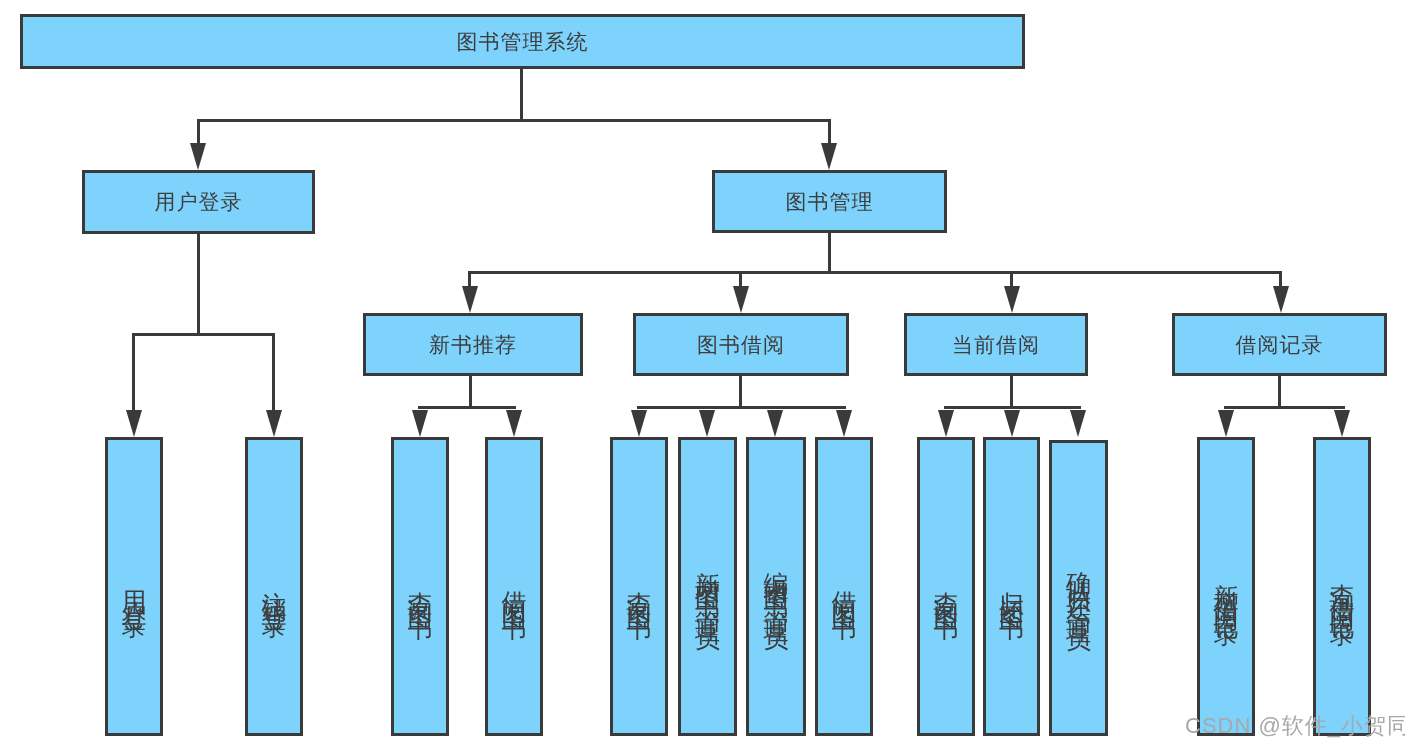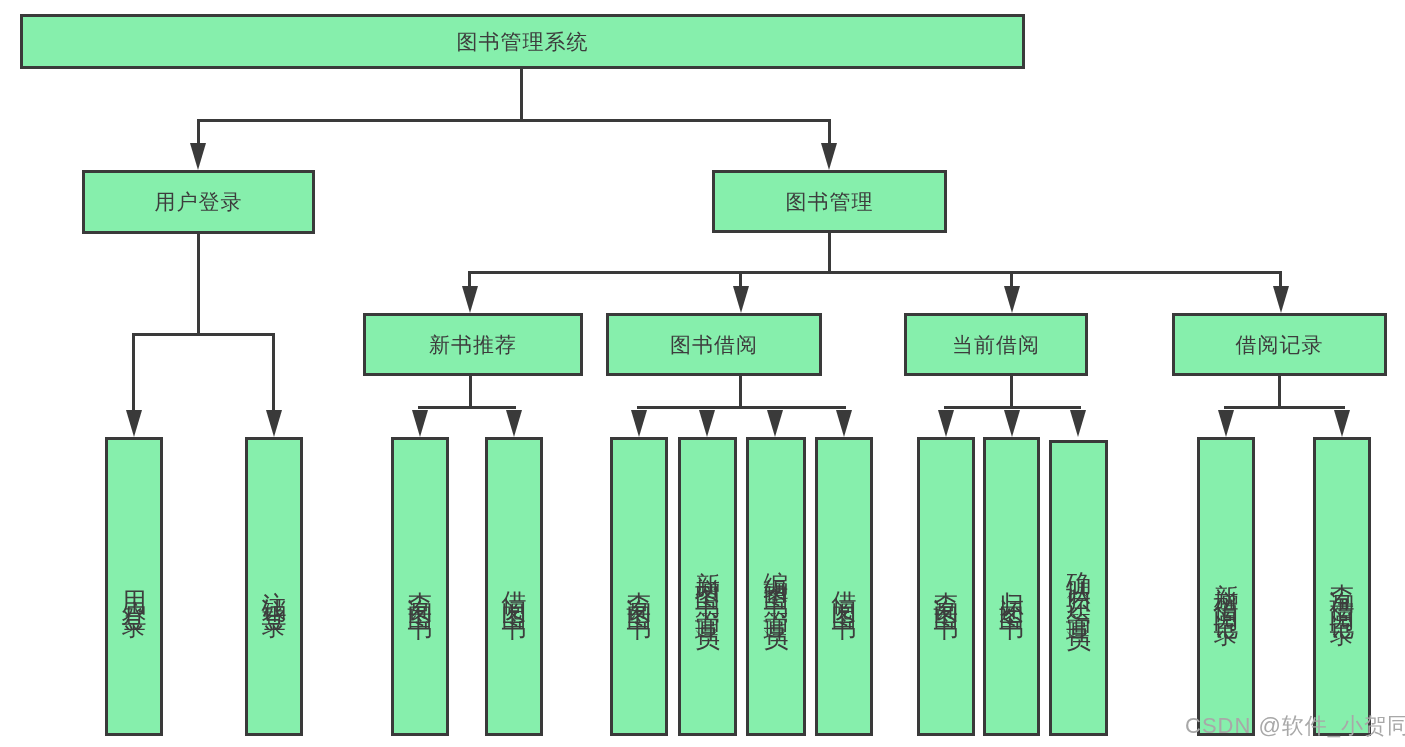--- a/index.html
+++ b/index.html
@@ -11,21 +11,21 @@
   html,body{margin:0;padding:0;}
   body{
     width:1405px;height:747px;background:var(--bg);
     font-family:"Liberation Sans","DejaVu Sans",sans-serif;
     overflow:hidden;position:relative;
   }
   #canvas{position:absolute;left:0;top:0;width:1405px;height:747px;}
   .node{
     position:absolute;box-sizing:border-box;
     border:3px solid var(--line);
-    background:#86efac;
+    background:#7dd3fc;
     display:flex;align-items:center;justify-content:center;
     color:var(--text);
   }
   .node.h{font-size:21px;letter-spacing:1px;white-space:nowrap;}
   .node.v{
     font-size:25px;
     writing-mode:vertical-rl;
     letter-spacing:8px;
     line-height:1;
     white-space:nowrap;
@@ -47,21 +47,21 @@
 <body>
 
 <div id="canvas">
 
   <div class="node h" style="left:20px;top:14px;width:1005px;height:55px">图书管理系统</div>
 
   <div class="node h" style="left:82px;top:170px;width:233px;height:64px">用户登录</div>
   <div class="node h" style="left:363px;top:313px;width:220px;height:63px">新书推荐</div>
 
   <div class="node h" style="left:712px;top:170px;width:235px;height:63px">图书管理</div>
-  <div class="node h" style="left:606px;top:313px;width:216px;height:63px">图书借阅</div>
+  <div class="node h" style="left:633px;top:313px;width:216px;height:63px">图书借阅</div>
   <div class="node h" style="left:904px;top:313px;width:184px;height:63px">当前借阅</div>
   <div class="node h" style="left:1172px;top:313px;width:215px;height:63px">借阅记录</div>
 
   <div class="node v" style="left:105px;top:437px;width:58px;height:299px">用户登录</div>
   <div class="node v" style="left:245px;top:437px;width:58px;height:299px">注销登录</div>
 
   <div class="node v" style="left:391px;top:437px;width:58px;height:299px">查询图书</div>
   <div class="node v" style="left:485px;top:437px;width:58px;height:299px">借阅图书</div>
 
   <div class="node v" style="left:610px;top:437px;width:58px;height:299px">查询图书</div>

